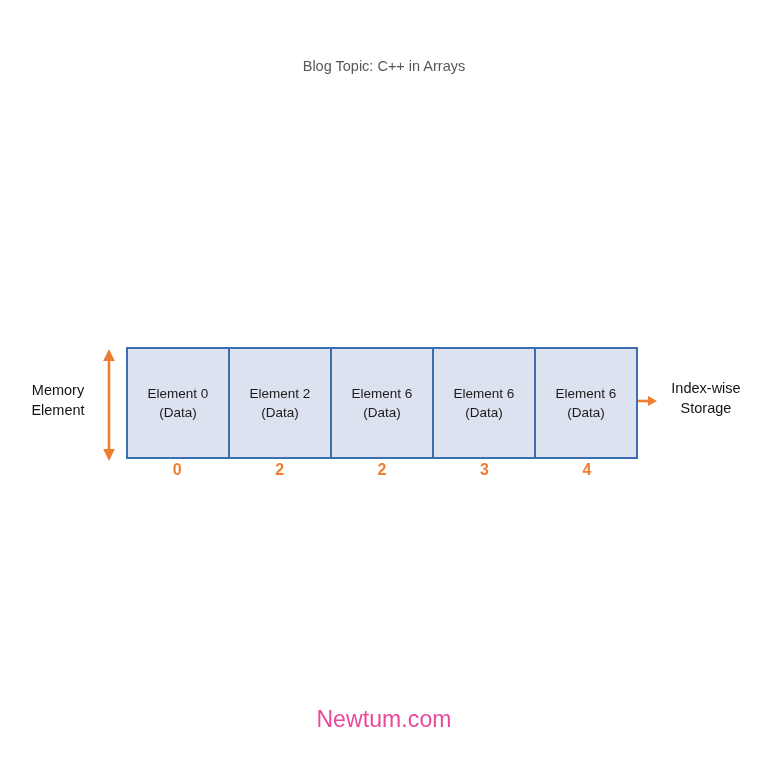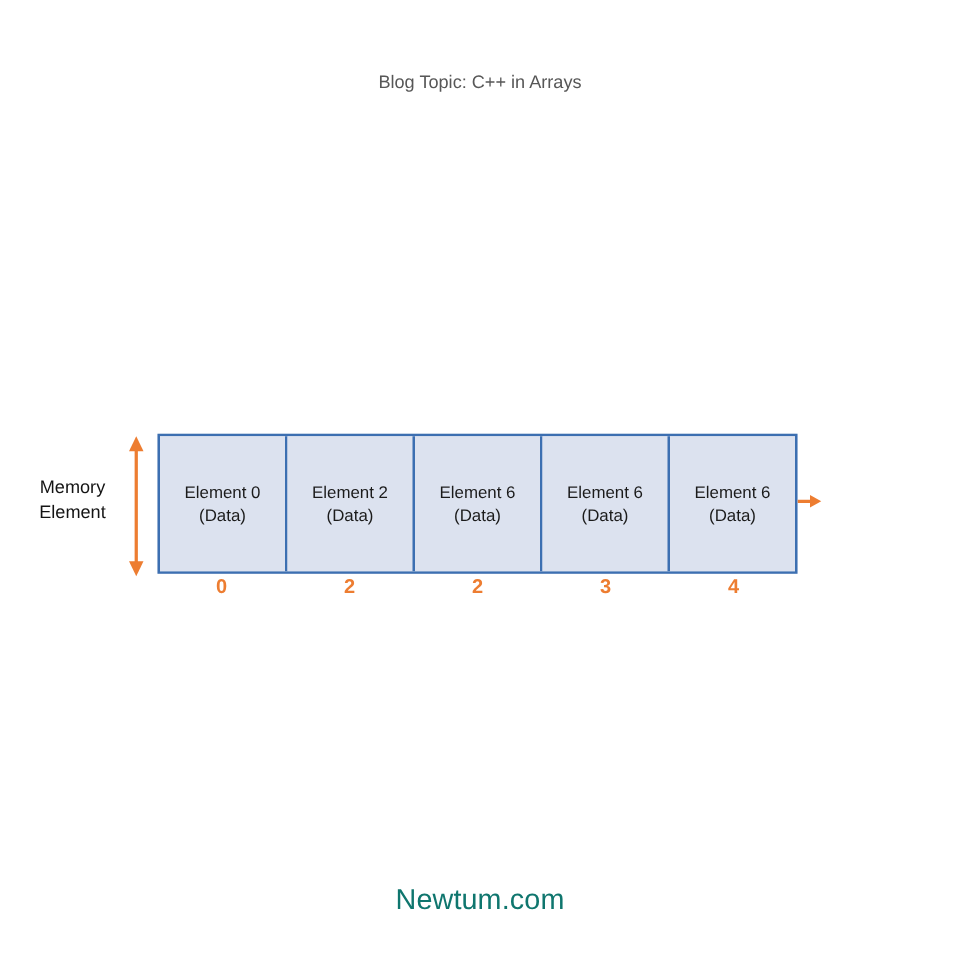--- a/index.html
+++ b/index.html
@@ -152,21 +152,21 @@
   }
 
   
   .footer-brand {
     position: absolute;
     left: 0;
     top: 706px;
     width: 768px;
     text-align: center;
     font-size: 23px;
-    color: #0f766e;
+    color: #ec4899;
     letter-spacing: 0.1px;
   }
 </style>
 </head>
 <body>
 
 <div class="header">
   <p class="page-subtitle">Blog Topic: C++ in Arrays</p>
 </div>
 
@@ -213,16 +213,20 @@
     <div class="index-label">2</div>
     <div class="index-label">3</div>
     <div class="index-label">4</div>
   </div>
 
   <svg class="storage-arrow" viewBox="0 0 20 18">
     <line x1="0" y1="9" x2="13" y2="9" stroke="#ed7d31" stroke-width="2.6"></line>
     <polygon points="19,9 10,4 10,14" fill="#ed7d31"></polygon>
   </svg>
 
+  <div class="storage-label">
+    <span class="cell-line">Index-wise</span>
+    <span class="cell-line">Storage</span>
+  </div>
 
 </div>
 
 <div class="footer-brand">Newtum.com</div>
 
 </body></html>

